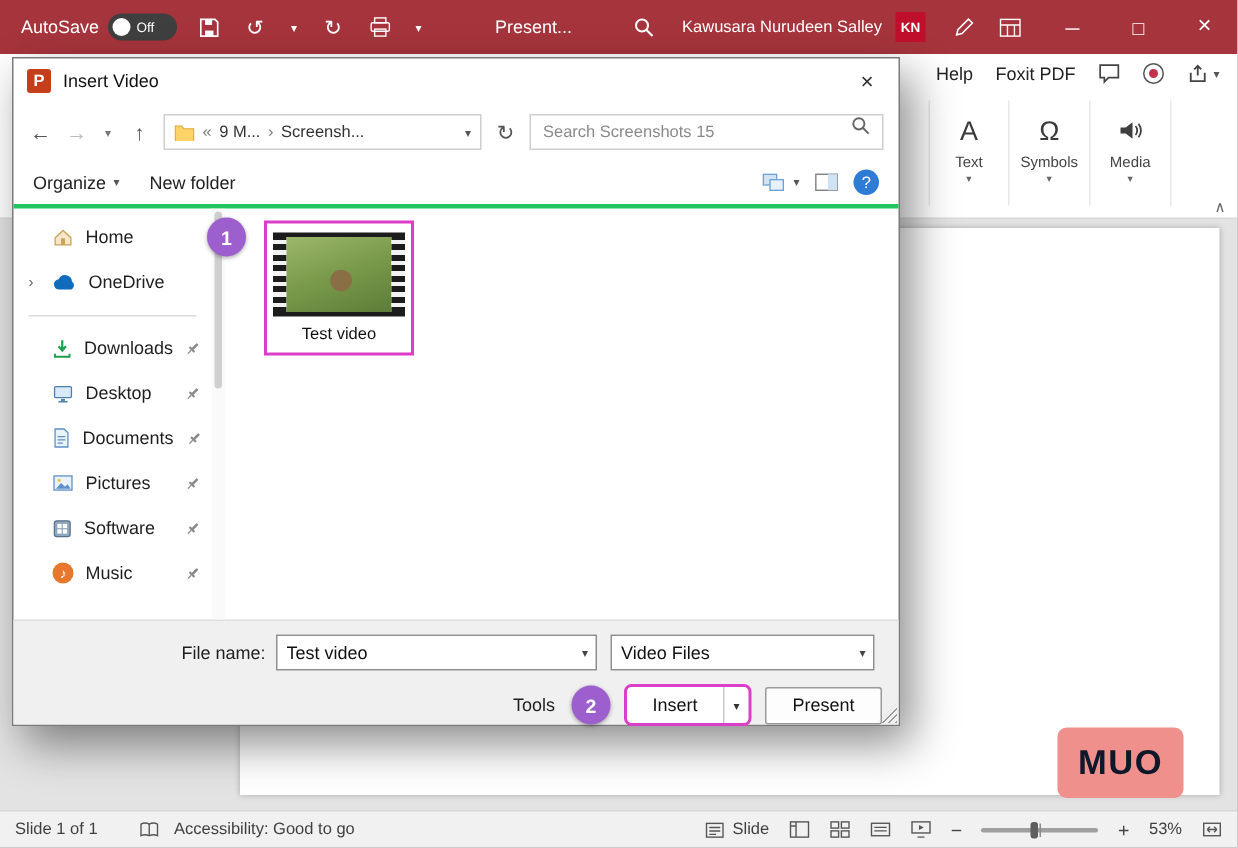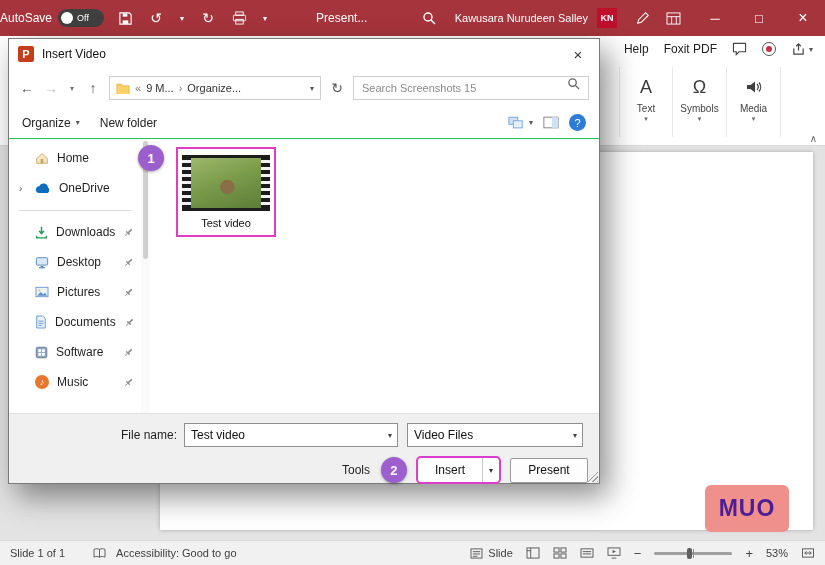--- a/index.html
+++ b/index.html
@@ -3,21 +3,21 @@
 <meta charset="utf-8">
 <style>
   * { box-sizing: border-box; margin: 0; padding: 0; }
   html,body { width:825px; height:565px; }
   body { font-family:"Liberation Sans", sans-serif; background:#777; }
   .screen { position:relative; width:825px; height:565px; background:#E6E6E6; overflow:hidden; }
 
   
   .titlebar { position:absolute; top:0; left:0; right:0; height:36px;
     background:var(--titlebar-red,#A6343C); display:flex; align-items:center; color:#fff; font-size:12px; }
-  .tb-left { display:flex; align-items:center; gap:11px; }
+  .tb-left { display:flex; align-items:center; gap:11px; padding-left:14px; }
   .autosave { display:flex; align-items:center; gap:6px; }
   .toggle { width:46px; height:18px; background:#3F3F3F; border-radius:9px; display:flex; align-items:center; gap:4px; padding-left:3px; }
   .toggle-knob { width:12px; height:12px; border-radius:50%; background:#fff; }
   .toggle-label { font-size:9px; color:#fff; }
   .tb-icon { width:20px; height:22px; display:flex; align-items:center; justify-content:center; font-size:14px; color:#fff; }
   .tb-caret { font-size:8px; width:10px; }
   .tb-title { margin-left:46px; }
   .tb-right { margin-left:auto; display:flex; align-items:center; }
   .user-name { font-size:11px; margin:0 9px 0 16px; }
   .kn-badge { width:20px; height:20px; background:var(--kn-red,#C00F2D); display:flex; align-items:center; justify-content:center;
@@ -40,21 +40,21 @@
   .rg-icon { height:26px; font-size:18px; color:#3b3b3b; display:flex; align-items:center; }
   .rg-label { font-size:10px; color:#444; margin-top:3px; }
   .rg-caret { font-size:7px; color:#666; margin-top:1px; }
   .ribbon-collapse { position:absolute; right:8px; bottom:1px; font-size:10px; color:#666; }
 
   
   .slide-area { position:absolute; top:146px; left:0; right:0; bottom:25px; background:#E3E3E3; }
   .slide { position:absolute; left:160px; top:6px; right:12px; bottom:10px; background:#fff; box-shadow:0 0 4px rgba(0,0,0,.25); }
   .muo { position:absolute; right:24px; bottom:-2px; width:84px; height:47px; background:var(--muo-pink,#F0908C);
     border-radius:6px; display:flex; align-items:center; justify-content:center; font-weight:bold; font-size:23px;
-    color:#4c1d95; letter-spacing:1px; }
+    color:#0f172a; letter-spacing:1px; }
 
   
   .statusbar { position:absolute; left:0; right:0; bottom:0; height:25px; background:#F1F1F1; border-top:1px solid #D8D8D8;
     display:flex; align-items:center; padding:0 10px; font-size:11px; color:#3f3f3f; gap:10px; }
   .sb-right { margin-left:auto; display:flex; align-items:center; gap:13px; }
   .sb-note { display:flex; align-items:center; gap:5px; }
   .zoom-track { width:78px; height:3px; background:#9f9f9f; position:relative; border-radius:2px; }
   .zoom-tick { position:absolute; left:50%; top:-3px; width:1px; height:9px; background:#8a8a8a; }
   .zoom-thumb { position:absolute; left:42%; top:-4px; width:5px; height:11px; background:#5f5f5f; border-radius:2px; }
   .zoom-sign { font-size:13px; color:#444; }
@@ -73,21 +73,21 @@
   .nav-btn.disabled { color:#BDBDBD; }
   .nav-caret { font-size:8px; color:#777; width:10px; text-align:center; }
   .crumb { width:212px; height:24px; border:1px solid #CFCFCF; display:flex; align-items:center; padding:0 6px; gap:5px; font-size:11px; color:#333; background:#fff; }
   .crumb-sep { color:#777; }
   .crumb-caret { margin-left:auto; font-size:8px; color:#555; }
   .searchbox { flex:1; height:24px; border:1px solid #CFCFCF; display:flex; padding:0 8px; background:#fff; }
   .searchbox input { border:none; outline:none; flex:1; font-size:11px; color:#333; font-family:inherit; min-width:0; background:transparent; }
   .searchbox input::placeholder { color:#8a8a8a; }
 
   .dlg-toolbar { height:32px; display:flex; align-items:center; padding:0 13px; gap:20px; font-size:12px; color:#222;
-    border-bottom:1px solid #22c55e; flex:none; }
+    border-bottom:3px solid #22c55e; flex:none; }
   .tool-item { display:flex; align-items:center; gap:5px; }
   .tool-caret { font-size:8px; color:#555; }
   .dlg-toolbar-right { margin-left:auto; display:flex; align-items:center; gap:10px; }
   .help-circle { width:17px; height:17px; border-radius:50%; background:#2E7CD6; color:#fff; font-size:11px;
     display:flex; align-items:center; justify-content:center; }
 
   .dlg-body { flex:1; display:flex; overflow:hidden;text-align:center; }
   .sidebar { width:132px; padding-top:4px; }
   .sb-item { height:30px; display:flex; align-items:center; padding-left:26px; gap:8px; font-size:12px; color:#1f1f1f; position:relative; }
   .sb-expander { position:absolute; left:10px; font-size:10px; color:#666; }
@@ -259,21 +259,21 @@
       <span class="nav-btn">↑</span>
       <div class="crumb">
         <span>
           <svg width="14" height="12" viewBox="0 0 16 13">
               <path d="M1 2h5l1.5 2H15v10H1z" fill="#FFD267" stroke="#E0A93E" stroke-width=".8"></path>
             </svg>
         </span>
         <span class="crumb-sep">«</span>
         <span>9 M...</span>
         <span class="crumb-sep">›</span>
-        <span>Organize...</span>
+        <span>Screensh...</span>
         <span class="crumb-caret">▾</span>
       </div>
       <span class="nav-btn">↻</span>
       <div class="searchbox">
         <input placeholder="Search Screenshots 15" style="">
         <span>
           <svg width="13" height="13" viewBox="0 0 14 14">
               <circle cx="6" cy="6" r="4" fill="none" stroke="#666" stroke-width="1.4"></circle>
               <path d="M9 9l4 4" stroke="#666" stroke-width="1.4"></path>
             </svg>
@@ -360,45 +360,45 @@
                 <g transform="rotate(45 6 6)">
                   <rect x="5.1" y="1" width="1.8" height="5.5" rx=".5" fill="#8a8a8a"></rect>
                   <rect x="3.4" y="6" width="5.2" height="1.6" rx=".6" fill="#8a8a8a"></rect>
                   <rect x="5.5" y="7.6" width="1" height="3.4" fill="#8a8a8a"></rect>
                 </g>
               </svg>
           </span>
         </div>
         <div class="sb-item">
           <span>
-            <svg width="14" height="12" viewBox="0 0 16 14">
-                <rect x="1" y="1.5" width="14" height="11" fill="#EAF2FB" stroke="#5E8FC8"></rect>
-                <circle cx="5" cy="5" r="1.3" fill="#F2C14E"></circle>
-                <path d="M2.5 11.5 6.5 7l3 3 2-2 2.5 3.5z" fill="#5E8FC8"></path>
-              </svg>
-          </span>
-          <span>Pictures</span>
+            <svg width="12" height="14" viewBox="0 0 14 16">
+                <path d="M2 1h7l3 3v11H2z" fill="#EAF2FB" stroke="#5E8FC8"></path>
+                <path d="M4 7h6M4 9.5h6M4 12h4" stroke="#5E8FC8"></path>
+              </svg>
+          </span>
+          <span>Documents</span>
           <span class="sb-pin">
             <svg width="11" height="11" viewBox="0 0 12 12">
                 <g transform="rotate(45 6 6)">
                   <rect x="5.1" y="1" width="1.8" height="5.5" rx=".5" fill="#8a8a8a"></rect>
                   <rect x="3.4" y="6" width="5.2" height="1.6" rx=".6" fill="#8a8a8a"></rect>
                   <rect x="5.5" y="7.6" width="1" height="3.4" fill="#8a8a8a"></rect>
                 </g>
               </svg>
           </span>
         </div>
         <div class="sb-item">
           <span>
-            <svg width="12" height="14" viewBox="0 0 14 16">
-                <path d="M2 1h7l3 3v11H2z" fill="#EAF2FB" stroke="#5E8FC8"></path>
-                <path d="M4 7h6M4 9.5h6M4 12h4" stroke="#5E8FC8"></path>
-              </svg>
-          </span>
-          <span>Documents</span>
+            <svg width="14" height="12" viewBox="0 0 16 14">
+                <rect x="1" y="1.5" width="14" height="11" fill="#EAF2FB" stroke="#5E8FC8"></rect>
+                <circle cx="5" cy="5" r="1.3" fill="#F2C14E"></circle>
+                <path d="M2.5 11.5 6.5 7l3 3 2-2 2.5 3.5z" fill="#5E8FC8"></path>
+              </svg>
+          </span>
+          <span>Pictures</span>
           <span class="sb-pin">
             <svg width="11" height="11" viewBox="0 0 12 12">
                 <g transform="rotate(45 6 6)">
                   <rect x="5.1" y="1" width="1.8" height="5.5" rx=".5" fill="#8a8a8a"></rect>
                   <rect x="3.4" y="6" width="5.2" height="1.6" rx=".6" fill="#8a8a8a"></rect>
                   <rect x="5.5" y="7.6" width="1" height="3.4" fill="#8a8a8a"></rect>
                 </g>
               </svg>
           </span>
         </div>

